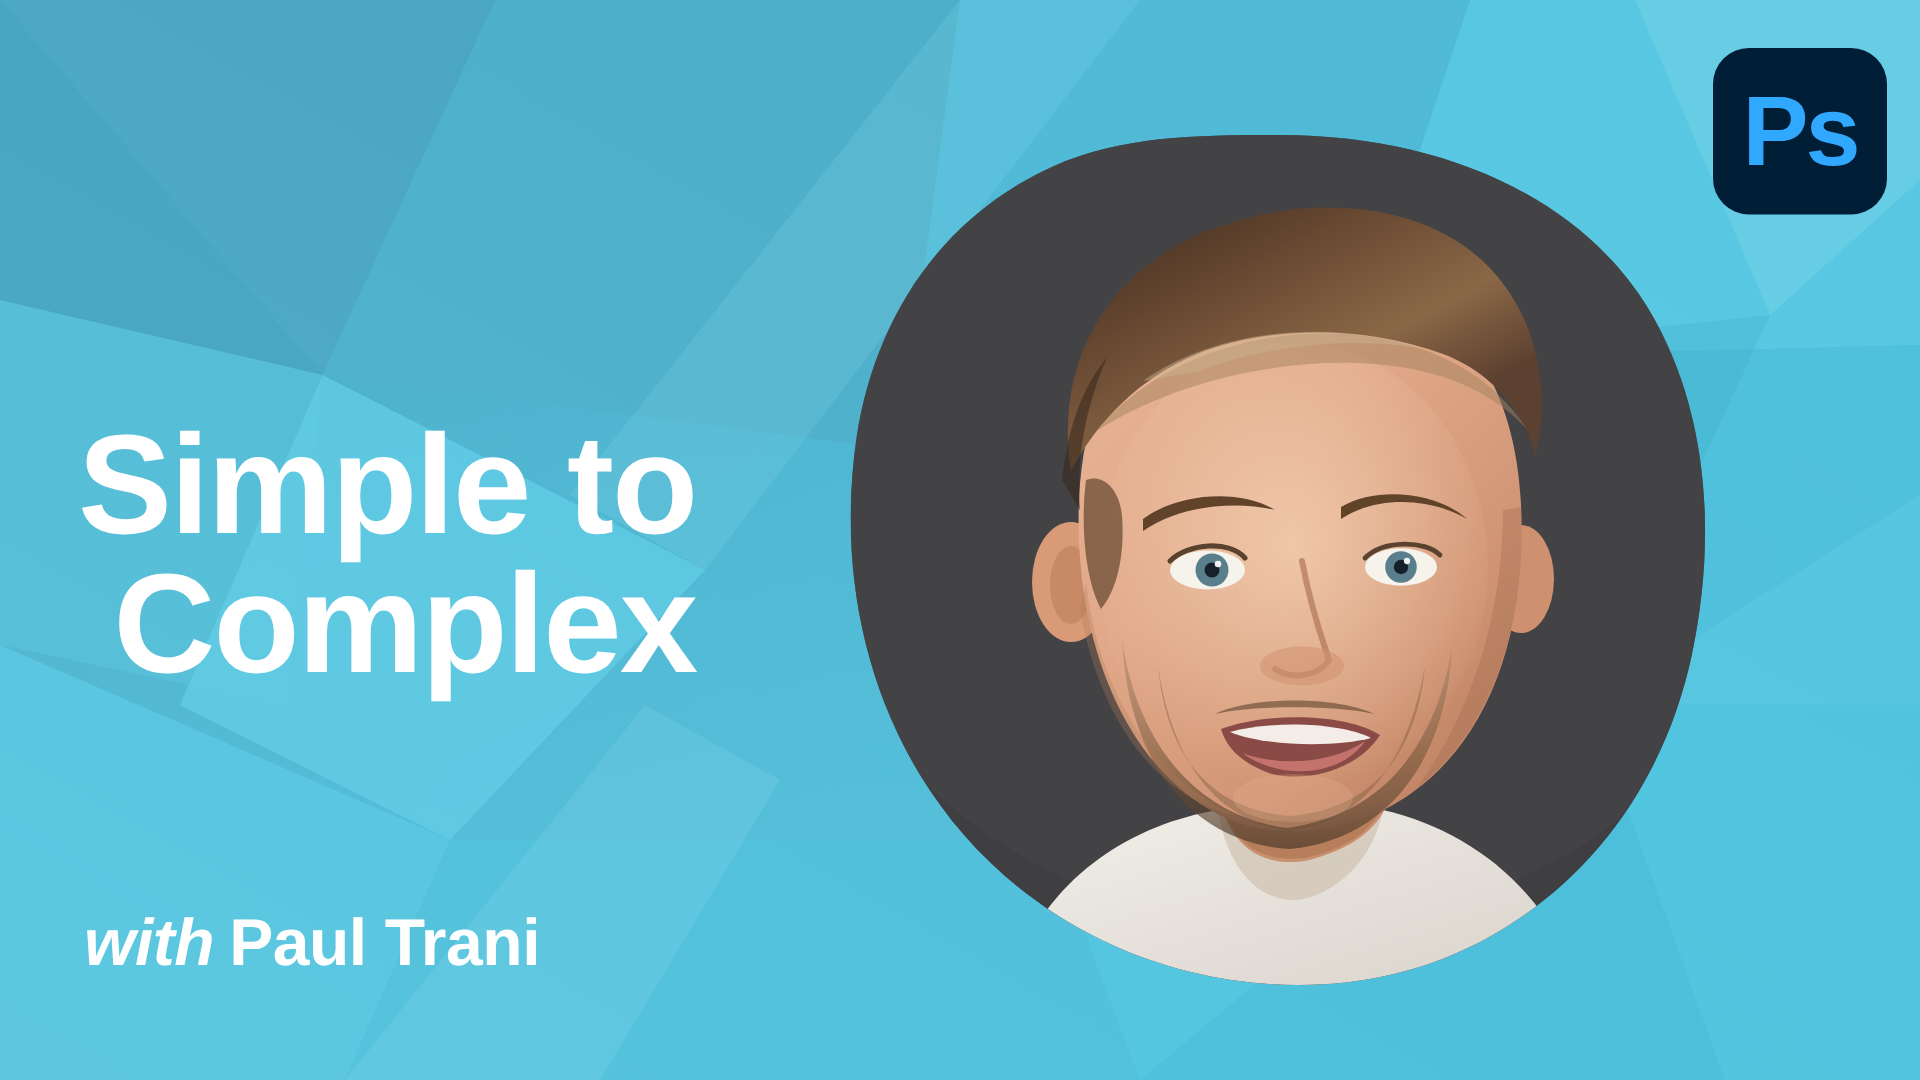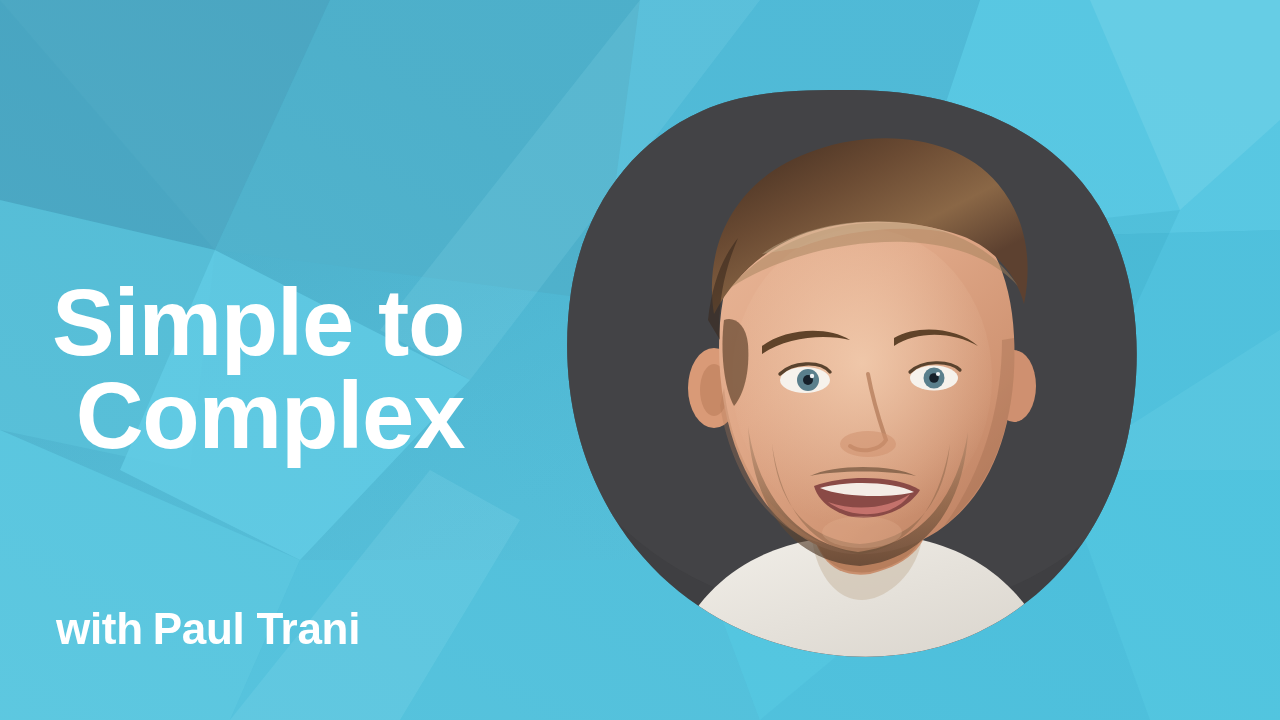--- a/index.html
+++ b/index.html
@@ -76,20 +76,21 @@
     position: absolute;
     top: 604px;
     left: 0;
     font-size: 44px;
     font-weight: 700;
     color: #ffffff;
     letter-spacing: -0.3px;
     white-space: nowrap;
   }
   .byline .with {
+    font-style: italic;
     font-weight: 700;
     margin-right: 10px;
   }
   .byline .name {
     font-style: normal;
     font-weight: 700;
   }
 
   
   #ps-logo {
@@ -276,14 +277,17 @@
   </div>
 
   <div id="text-block">
     <div class="title">Simple to
 Complex</div>
     <div class="byline">
       <span class="with">with</span><span class="name">Paul Trani</span>
     </div>
   </div>
 
+  <div id="ps-logo" style="background: rgb(0, 30, 54);">
+    <span class="ps-text" style="color: rgb(49, 168, 255);">Ps</span>
+  </div>
 
 </div>
 
 </body></html>

